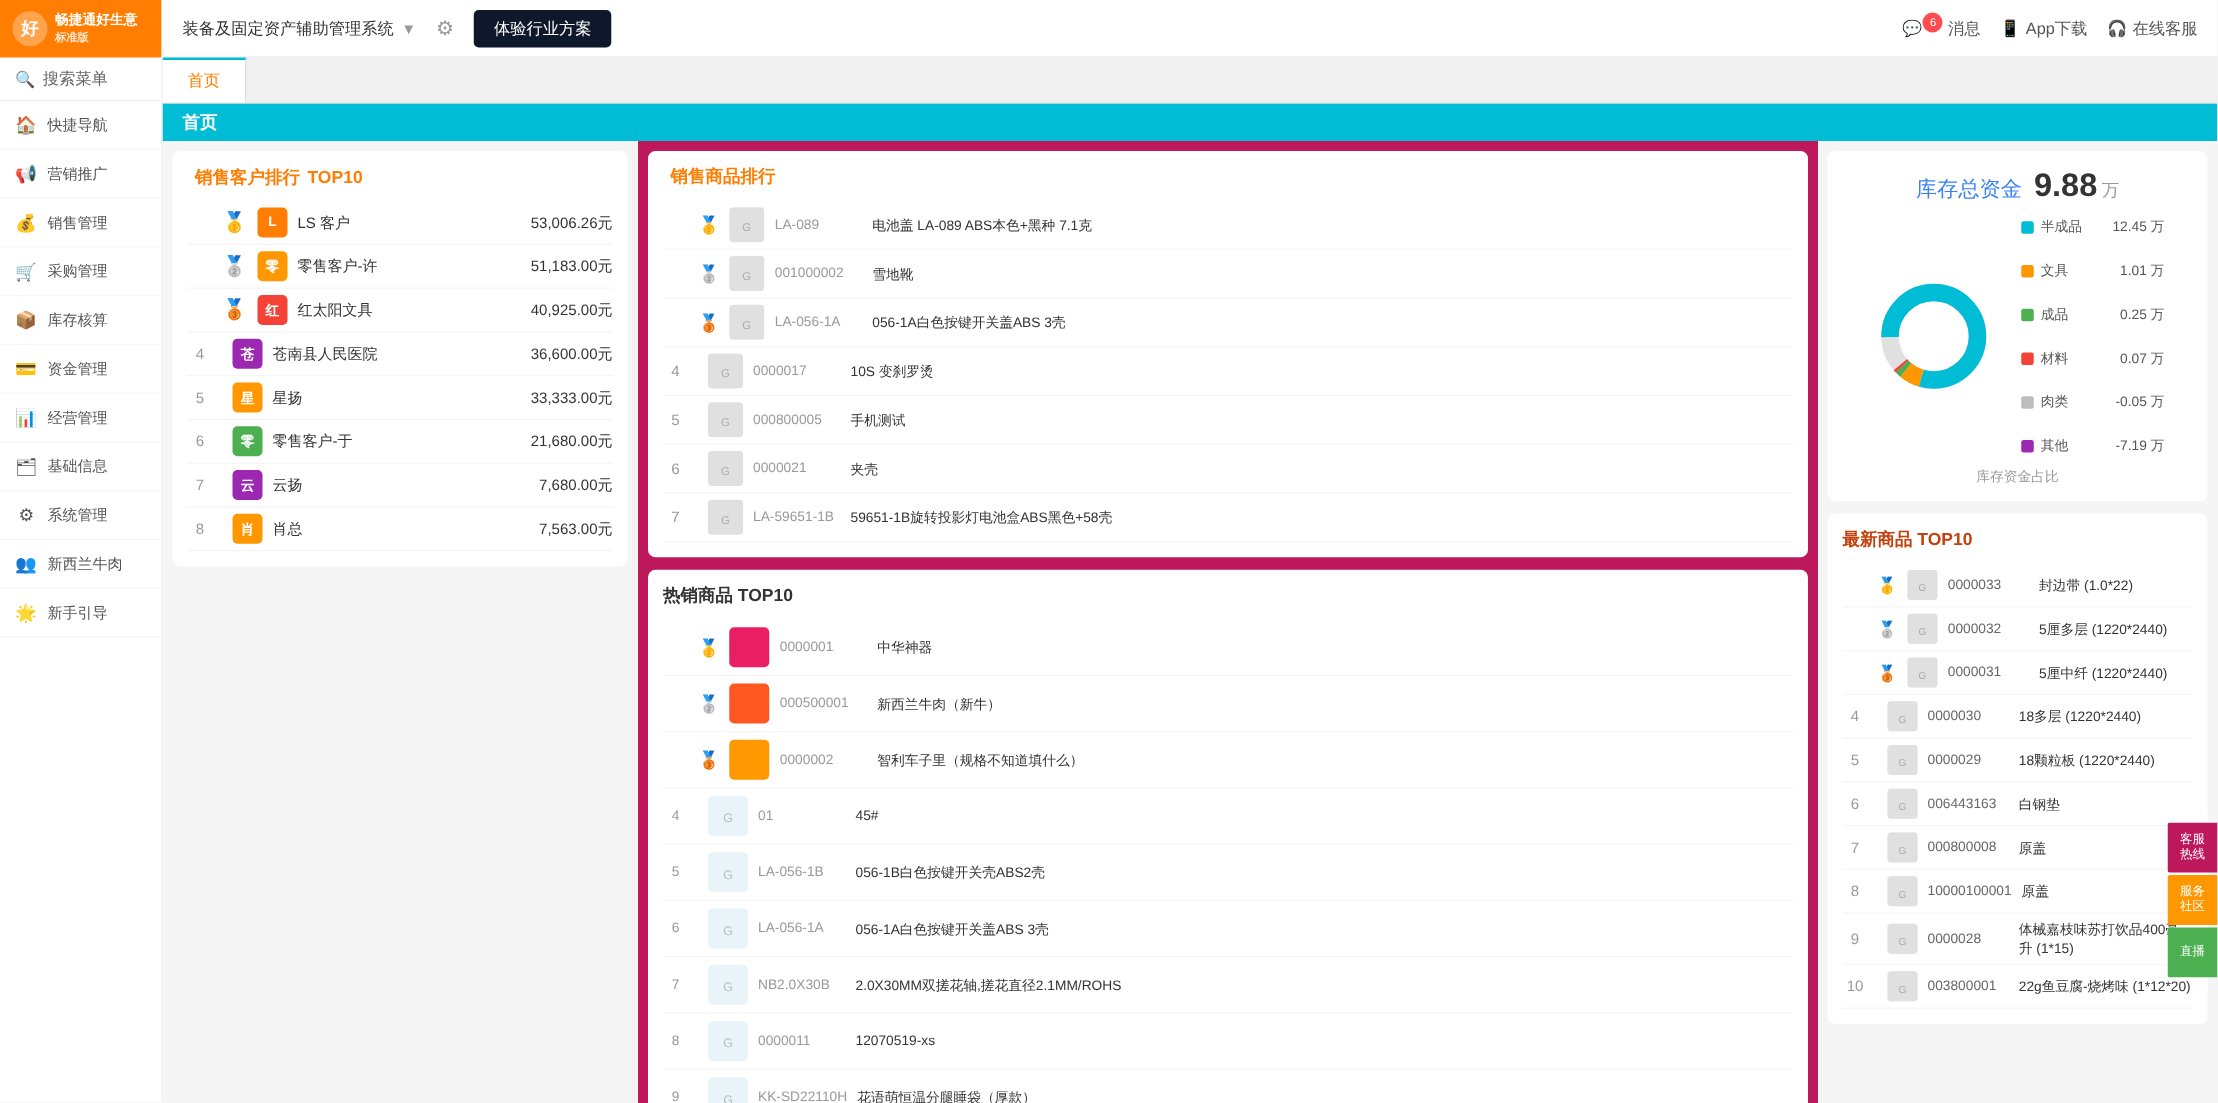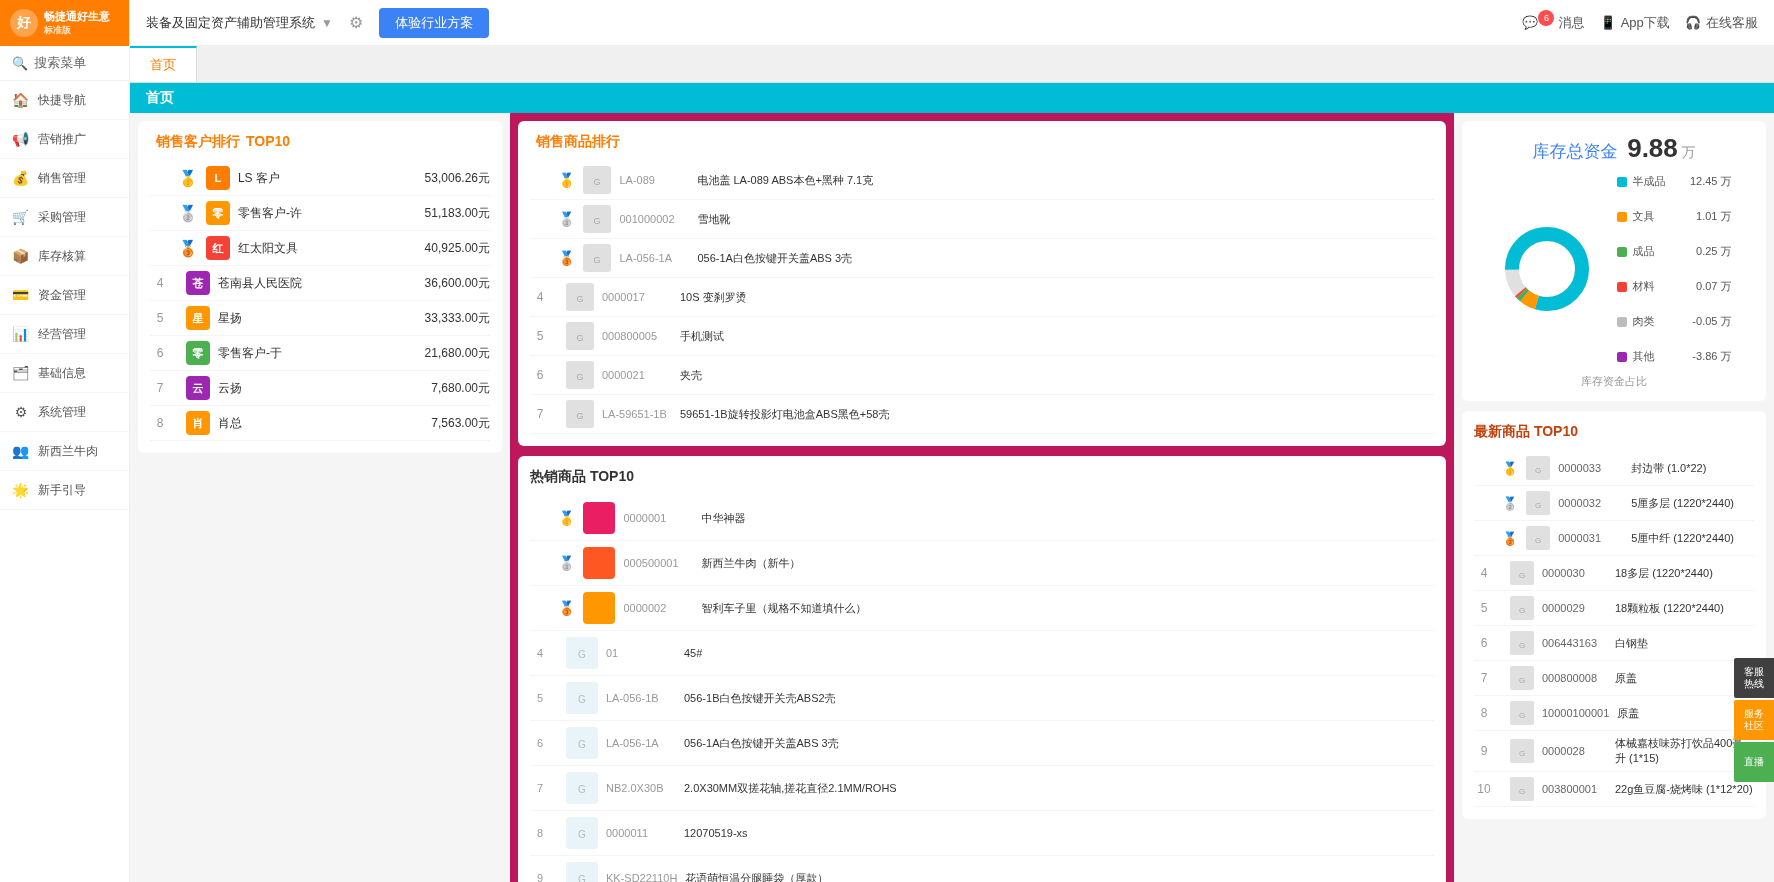--- a/index.html
+++ b/index.html
@@ -63,21 +63,21 @@
       padding: 11px 16px;
       border-bottom: 1px solid #eee;
       gap: 12px;
     }
     .topbar-title {
       font-size: 13px; color: #333; display: flex; align-items: center; gap: 6px;
     }
     .topbar-arrow { color: #999; font-size: 12px; }
     .topbar-gear { color: #999; font-size: 16px; cursor: pointer; margin-left: 4px; }
     .topbar-btn {
-      background: #3b82f6; color: #fff; border: none; padding: 6px 16px;
+      background: #0f172a; color: #fff; border: none; padding: 6px 16px;
       border-radius: 4px; font-size: 13px; cursor: pointer; margin-left: 4px;
     }
     .topbar-right {
       margin-left: auto; display: flex; align-items: center; gap: 16px; color: #555; font-size: 13px;
     }
     .topbar-right-item { display: flex; align-items: center; gap: 4px; cursor: pointer; }
 
     
     .page-tabs {
       background: #f0f0f0;
@@ -599,21 +599,21 @@
     <span class="legend-val">0.07 万</span>
   </div>
               <div class="legend-item">
     <div class="legend-dot" style="background:#bdbdbd;"></div>
     <span>肉类</span>
     <span class="legend-val">-0.05 万</span>
   </div>
               <div class="legend-item">
     <div class="legend-dot" style="background:#9c27b0;"></div>
     <span>其他</span>
-    <span class="legend-val">-3.86 万</span>
+    <span class="legend-val">-7.19 万</span>
   </div>
             </div>
         </div>
         <div class="inventory-footer">库存资金占比</div>
       </div>
 
       <div class="right-card">
         <div class="right-card-title">
           <span>最新商品</span>
           <span>TOP10</span>
@@ -740,16 +740,16 @@
     <span class="new-product-name">22g鱼豆腐-烧烤味 (1*12*20)</span>
   </div>
           </div>
       </div>
     </div>
 
   </div>
 </div>
 
 <div class="float-panel">
-  <div class="float-btn" style="background:#404040;text-align:center;">客服<br>热线</div>
+  <div class="float-btn" style="background:#be185d;text-align:center;">客服<br>热线</div>
   <div class="float-btn" style="background:#ff9800;">服务<br>社区</div>
   <div class="float-btn" style="background:#4caf50;">直播</div>
 </div>
 
 </body></html>

